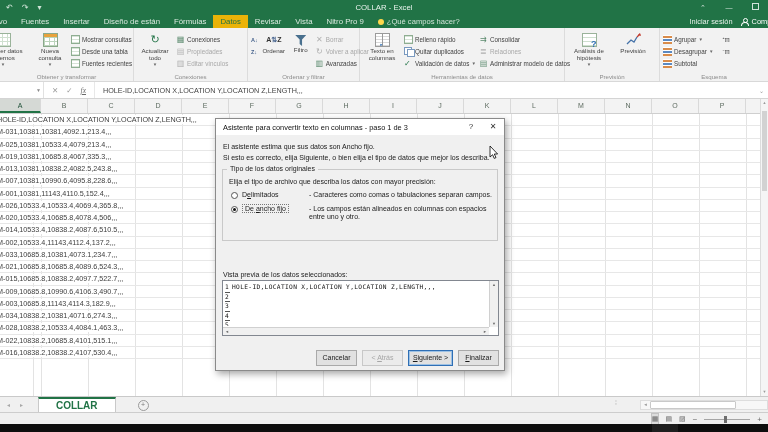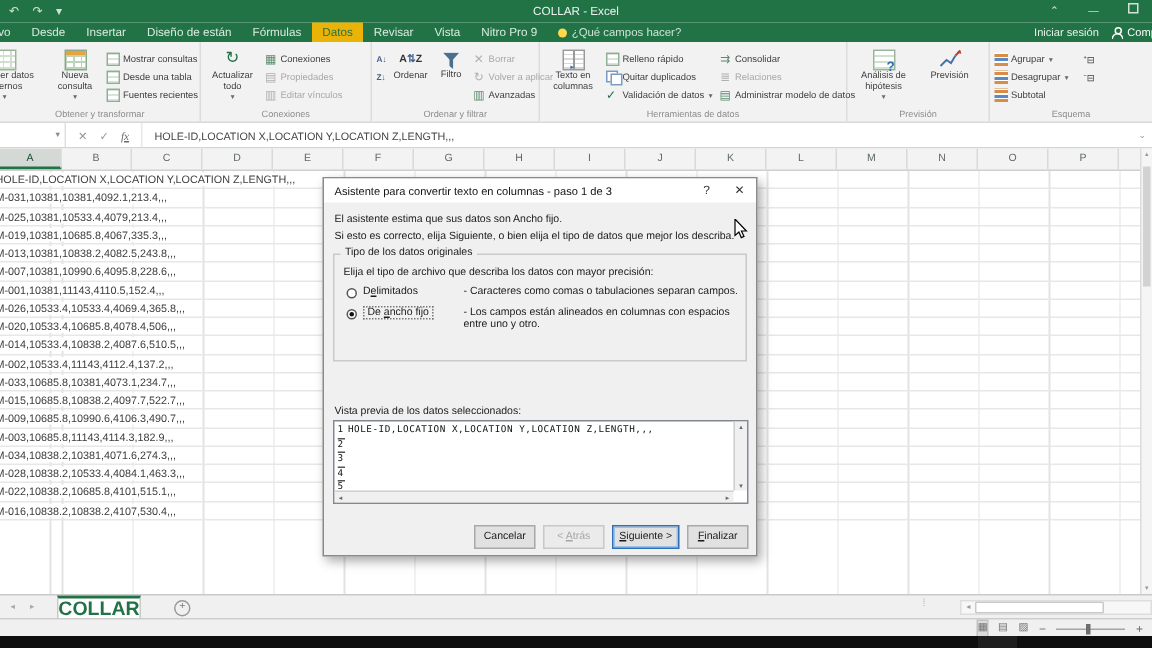--- a/index.html
+++ b/index.html
@@ -94,22 +94,22 @@
   .row{height:12.26px;border-bottom:1px solid #e7e7e7;box-sizing:border-box;display:flex;align-items:center;}
   .row span{font-size:7.2px;color:#3c3c3c;white-space:nowrap;background:#fff;margin-left:-3px;padding-right:2px;}
   
   .vscroll{position:absolute;right:0;top:99px;width:8px;height:297px;background:#f5f5f5;
            border-left:1px solid #dcdcdc;box-sizing:border-box;font-size:4px;color:#9a9a9a;text-align:center;}
   .vthumb{position:absolute;left:1px;right:1px;top:12px;height:80px;background:#d2d2d2;}
   
   .sheetbar{position:absolute;left:0;top:396px;width:768px;height:16px;background:#f0f0f0;
             border-top:1px solid #c9c9c9;box-sizing:border-box;display:flex;align-items:stretch;}
   .snav{display:flex;align-items:center;gap:8px;padding:0 6px;color:#a9a9a9;font-size:5px;}
-  .sheettab{margin-left:8px;background:#fff;color:#217346;font-weight:bold;font-size:13px;
-            padding:0 0;line-height:13px;border-left:1px solid #c9c9c9;border-right:1px solid #c9c9c9;
+  .sheettab{margin-left:8px;background:#fff;color:#217346;font-weight:bold;font-size:10px;
+            padding:0 17px;line-height:13px;border-left:1px solid #c9c9c9;border-right:1px solid #c9c9c9;
             border-top:2px solid #217346;box-sizing:border-box;}
   .addsheet{width:9px;height:9px;border:1px solid #9a9a9a;border-radius:50%;color:#7a7a7a;font-size:7px;
             line-height:8px;text-align:center;margin:3px 0 0 22px;}
   .splitdots{position:absolute;left:615px;top:2px;color:#b5b5b5;font-size:7px;letter-spacing:0;}
   .hscroll{position:absolute;left:640px;right:0;top:2.5px;height:10px;background:#f7f7f7;
            border:1px solid #ddd;display:flex;align-items:center;box-sizing:border-box;}
   .hscroll .ar{width:9px;text-align:center;font-size:4.5px;color:#9a9a9a;}
   .hthumb{height:8px;width:86px;background:#fff;border:1px solid #c9c9c9;box-sizing:border-box;border-radius:1px;}
   
   .statusbar{position:absolute;left:0;top:412px;width:768px;height:12px;background:#f0f0f0;
@@ -172,21 +172,21 @@
     <div class="wtitle">COLLAR - Excel</div>
     <div class="winbtns">
       <span>⌃</span>
       <span>—</span>
       <span><i class="restore-box"></i></span>
     </div>
   </div>
 
   <div class="tabbar">
     <div class="rtab first">Archivo</div>
-    <div class="rtab">Desde</div>
+    <div class="rtab">Fuentes</div>
     <div class="rtab">Insertar</div>
     <div class="rtab">Diseño de están</div>
     <div class="rtab">Fórmulas</div>
     <div class="rtab active">Datos</div>
     <div class="rtab">Revisar</div>
     <div class="rtab">Vista</div>
     <div class="rtab">Nitro Pro 9</div>
     <div class="tellme">
       <span class="bulb"></span>
       <span>¿Qué campos hacer?</span>
@@ -431,20 +431,23 @@
       <div class="row">
         <span>M-014,10533.4,10838.2,4087.6,510.5,,,</span>
       </div>
       <div class="row">
         <span>M-002,10533.4,11143,4112.4,137.2,,,</span>
       </div>
       <div class="row">
         <span>M-033,10685.8,10381,4073.1,234.7,,,</span>
       </div>
       <div class="row">
+        <span>M-021,10685.8,10685.8,4089.6,524.3,,,</span>
+      </div>
+      <div class="row">
         <span>M-015,10685.8,10838.2,4097.7,522.7,,,</span>
       </div>
       <div class="row">
         <span>M-009,10685.8,10990.6,4106.3,490.7,,,</span>
       </div>
       <div class="row">
         <span>M-003,10685.8,11143,4114.3,182.9,,,</span>
       </div>
       <div class="row">
         <span>M-034,10838.2,10381,4071.6,274.3,,,</span>

